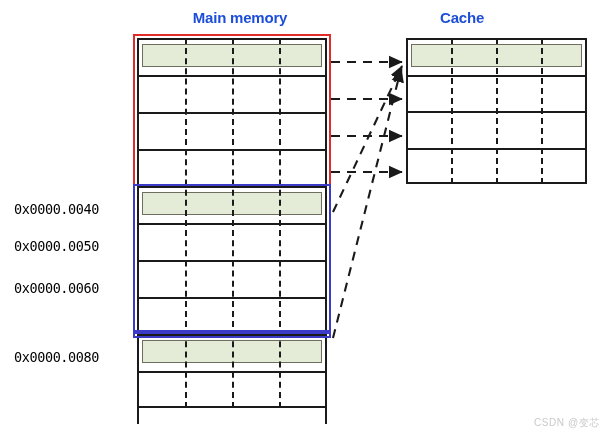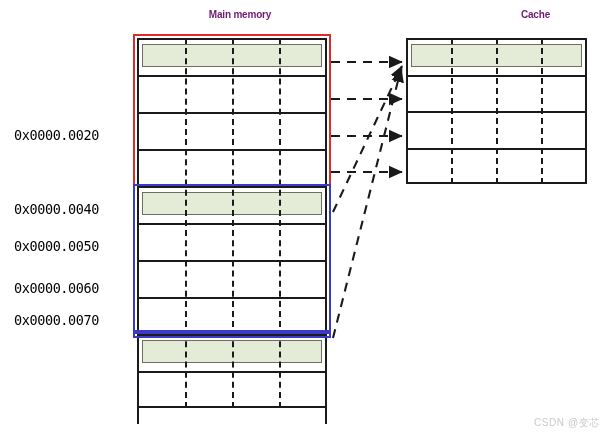--- a/index.html
+++ b/index.html
@@ -20,28 +20,28 @@
     position: absolute;
     left: 0; top: 0;
     width: 608px;
     height: 436px;
   }
 
   
   .title {
     position: absolute;
     font-family: "Liberation Sans", sans-serif;
-    font-size: 10px;
+    font-size: 15px;
     font-weight: bold;
-    color: #701a75;
+    color: #1d4ed8;
     letter-spacing: -0.2px;
     white-space: nowrap;
   }
   #title-main-memory { left: 175px; top: 9px; width: 130px; text-align: center; }
-  #title-cache       { left: 440px; top: 9px; width: 110px; text-align: right; }
+  #title-cache       { left: 440px; top: 9px; width: 110px; text-align: left; }
 
   
   .addr-label {
     position: absolute;
     left: 14px;
     width: 116px;
     text-align: left;
     font-family: "DejaVu Sans Mono", monospace;
     font-size: 13.5px;
     font-weight: normal;
@@ -169,25 +169,24 @@
   }
 </style>
 </head>
 <body>
 
 <div id="stage">
 
   <div class="title" id="title-main-memory">Main memory</div>
   <div class="title" id="title-cache">Cache</div>
 
-  <div class="addr-label" style="top:127px">0x0000.0020</div>
   <div class="addr-label" style="top:201px">0x0000.0040</div>
   <div class="addr-label" style="top:238px">0x0000.0050</div>
   <div class="addr-label" style="top:280px">0x0000.0060</div>
-  <div class="addr-label" style="top:312px">0x0000.0070</div>
+  <div class="addr-label" style="top:349px">0x0000.0080</div>
 
   <div id="mem-table">
     <div class="mem-row" style="top:0px">
       <div class="block-fill"></div>
     </div>
     <div class="mem-row" style="top:37px"></div>
     <div class="mem-row" style="top:74px"></div>
     <div class="mem-row" style="top:111px"></div>
     <div class="mem-row" style="top:148px">
       <div class="block-fill"></div>

